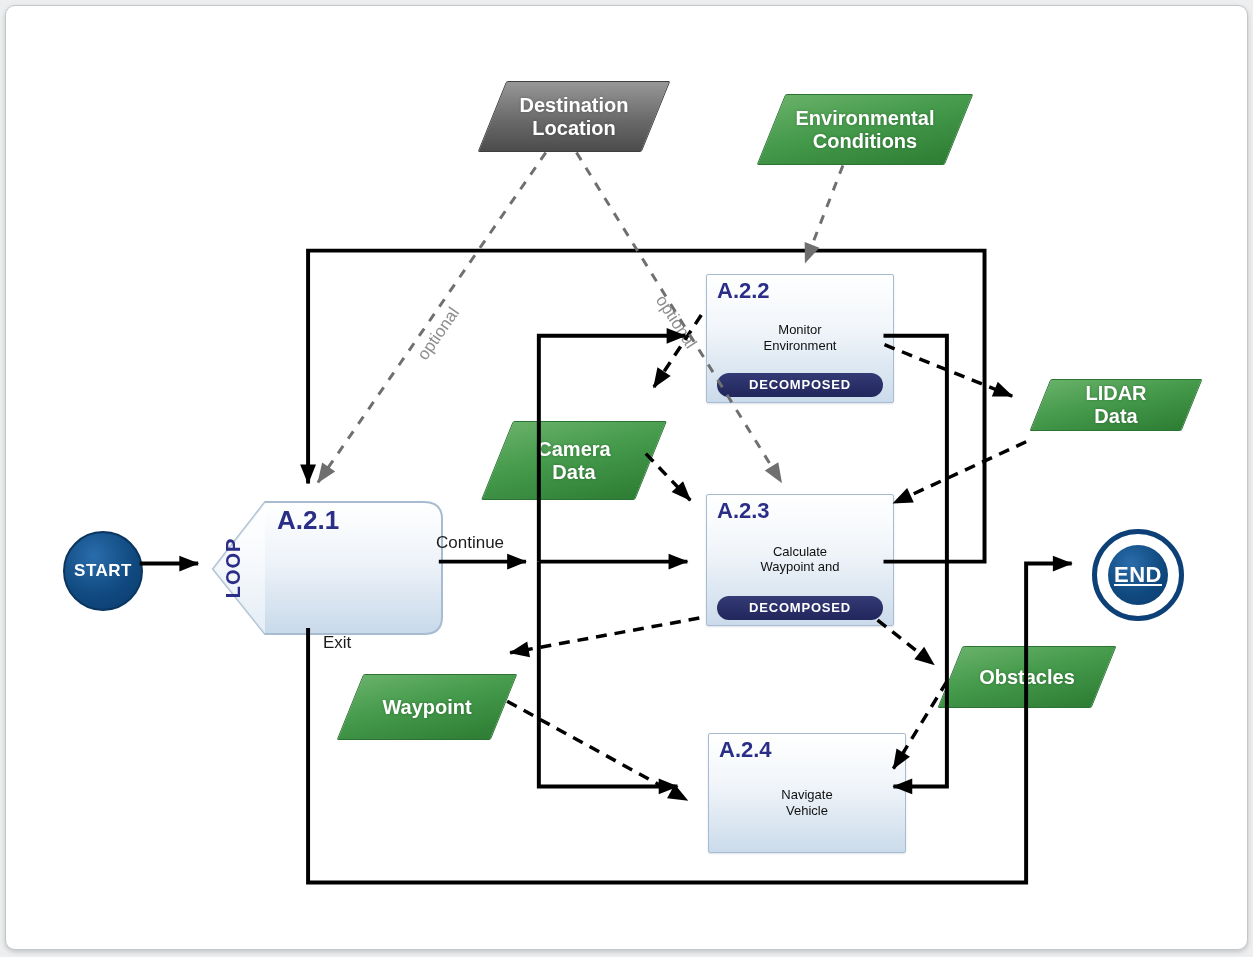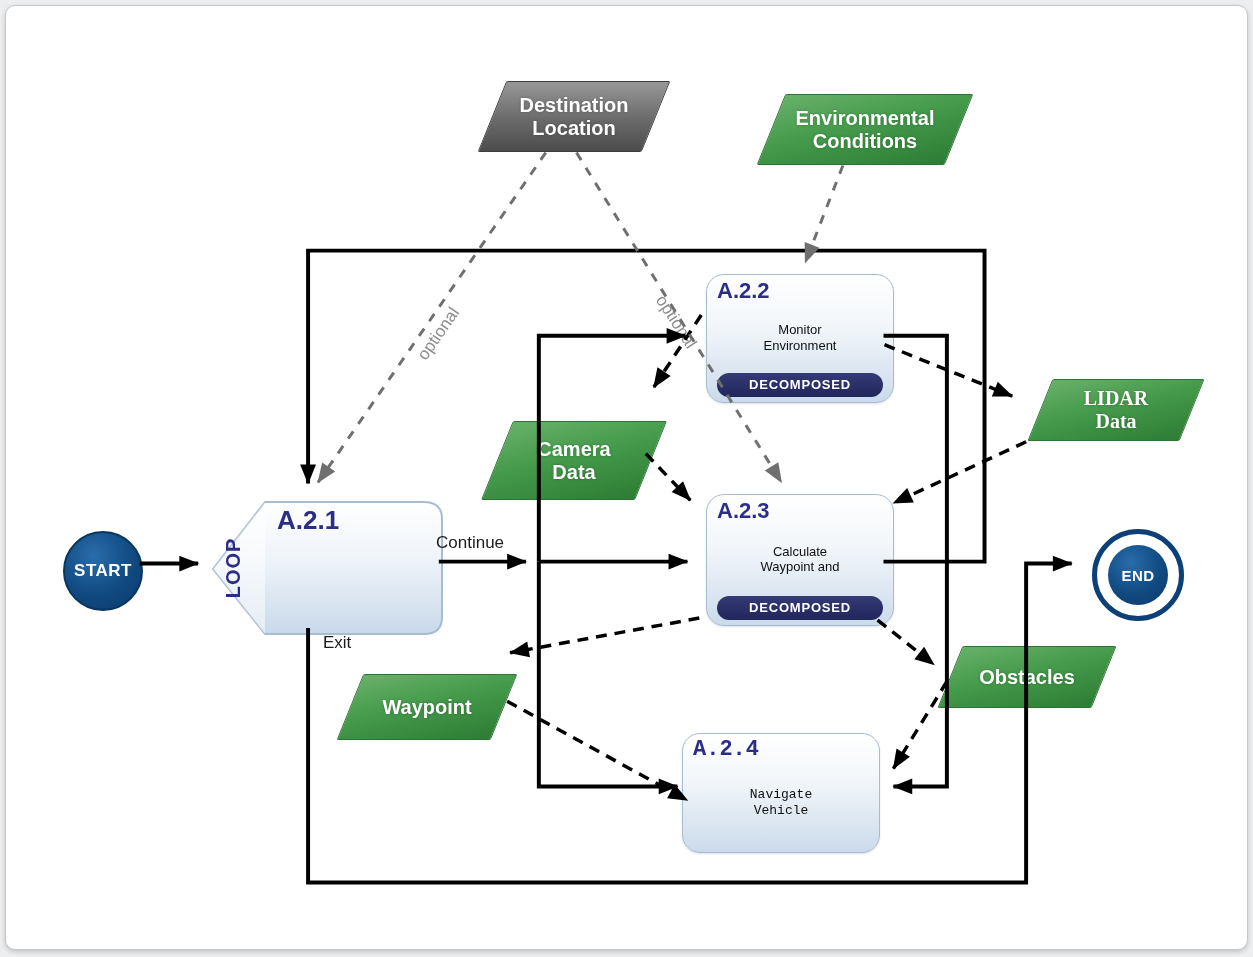--- a/index.html
+++ b/index.html
@@ -8,21 +8,21 @@
          border:1px solid #c5c8cb;border-radius:10px;box-shadow:0 2px 5px rgba(0,0,0,.18);}
   .canvas{position:absolute;inset:0;}
 
   
   svg.edges{position:absolute;inset:0;pointer-events:none;z-index:30;}
   .solid{stroke:#000;stroke-width:4;fill:none;}
   .dashb{stroke:#000;stroke-width:3.5;fill:none;stroke-dasharray:11 8;}
   .dashg{stroke:#6f6f6f;stroke-width:3;fill:none;stroke-dasharray:9 9;}
 
   
-  .activity{position:absolute;z-index:10;border:1.5px solid #a7bcd0;border-radius:18px;
+  .activity{position:absolute;z-index:10;border:1.5px solid #a7bcd0;border-radius:2px;
     background:linear-gradient(180deg,#ffffff 0%,#f2f6fa 40%,#cbdbeb 100%);
     display:flex;flex-direction:column;box-shadow:0 1px 2px rgba(60,90,120,.18);}
   .act-id{color:#2b2e87;font-weight:bold;font-size:22px;padding:4px 0 0 10px;line-height:1.05;}
   .act-title{flex:1;display:flex;flex-direction:column;justify-content:center;
     font-size:13px;color:#101010;line-height:1.16;text-align:center;}
   .badge{margin:0 10px 5px 10px;background:linear-gradient(180deg,#343a74,#21265c);color:#fff;
     border-radius:13px;font-size:13px;font-weight:bold;letter-spacing:.8px;text-align:center;
     padding:4px 0 5px 0;}
 
   
@@ -39,21 +39,21 @@
   
   .startnode{position:absolute;z-index:10;border-radius:50%;
     background:radial-gradient(circle at 38% 30%,#2a6cab 0%,#104a80 55%,#0b3a6d 100%);
     border:2px solid #0a355f;display:flex;align-items:center;justify-content:center;
     color:#fff;font-weight:bold;font-size:17px;letter-spacing:.5px;}
   .endnode{position:absolute;z-index:10;border-radius:50%;background:#fff;border:5px solid #0c4076;
     display:flex;align-items:center;justify-content:center;}
   .endinner{width:60px;height:60px;border-radius:50%;
     background:radial-gradient(circle at 38% 30%,#2a6cab 0%,#104a80 55%,#0b3a6d 100%);
     display:flex;align-items:center;justify-content:center;color:#fff;font-weight:bold;
-    font-size:15px;letter-spacing:.5px;}
+    font-size:22px;letter-spacing:.5px;text-decoration:underline;}
 
   
   .loopnode{position:absolute;z-index:10;}
   .loop-id{position:absolute;left:68px;top:6px;color:#2b2e87;font-weight:bold;font-size:26px;}
   .loop-tag{position:absolute;left:12px;top:36px;width:24px;height:66px;color:#2b2e87;
     font-weight:bold;font-size:20px;letter-spacing:1px;transform:rotate(-90deg);
     transform-origin:center center;display:flex;align-items:center;justify-content:center;white-space:nowrap;}
   .loop-title{position:absolute;left:58px;top:52px;right:10px;text-align:center;font-size:21px;
     color:#101010;line-height:1.18;}
 
@@ -105,21 +105,21 @@
 
     <div class="activity" style="left:700px;top:488px;width:186px;height:130px;">
       <div class="act-id">A.2.3</div>
       <div class="act-title">
         <span>Calculate</span>
         <span>Waypoint and</span>
       </div>
       <div class="badge">DECOMPOSED</div>
     </div>
 
-    <div class="activity" style="left:676px;top:727px;width:196px;height:118px;font-family:Liberation Mono, monospace;">
+    <div class="activity" style="left:702px;top:727px;width:196px;height:118px;">
       <div class="act-id">A.2.4</div>
       <div class="act-title" style="padding-bottom:8px;">
         <span>Navigate</span>
         <span>Vehicle</span>
       </div>
     </div>
 
     <div class="para gray" style="left:486px;top:75px;width:164px;height:71px;">
       <div class="para-bg"></div>
       <div class="para-label">
@@ -137,21 +137,21 @@
     </div>
 
     <div class="para green" style="left:491px;top:415px;width:154px;height:79px;">
       <div class="para-bg"></div>
       <div class="para-label">
         <span>Camera</span>
         <span>Data</span>
       </div>
     </div>
 
-    <div class="para green" style="left:1034px;top:373px;width:152px;height:62px;font-family:Liberation Serif, serif;">
+    <div class="para green" style="left:1034px;top:373px;width:152px;height:52px;">
       <div class="para-bg"></div>
       <div class="para-label">
         <span>LIDAR</span>
         <span>Data</span>
       </div>
     </div>
 
     <div class="para green" style="left:344px;top:668px;width:154px;height:66px;">
       <div class="para-bg"></div>
       <div class="para-label">

